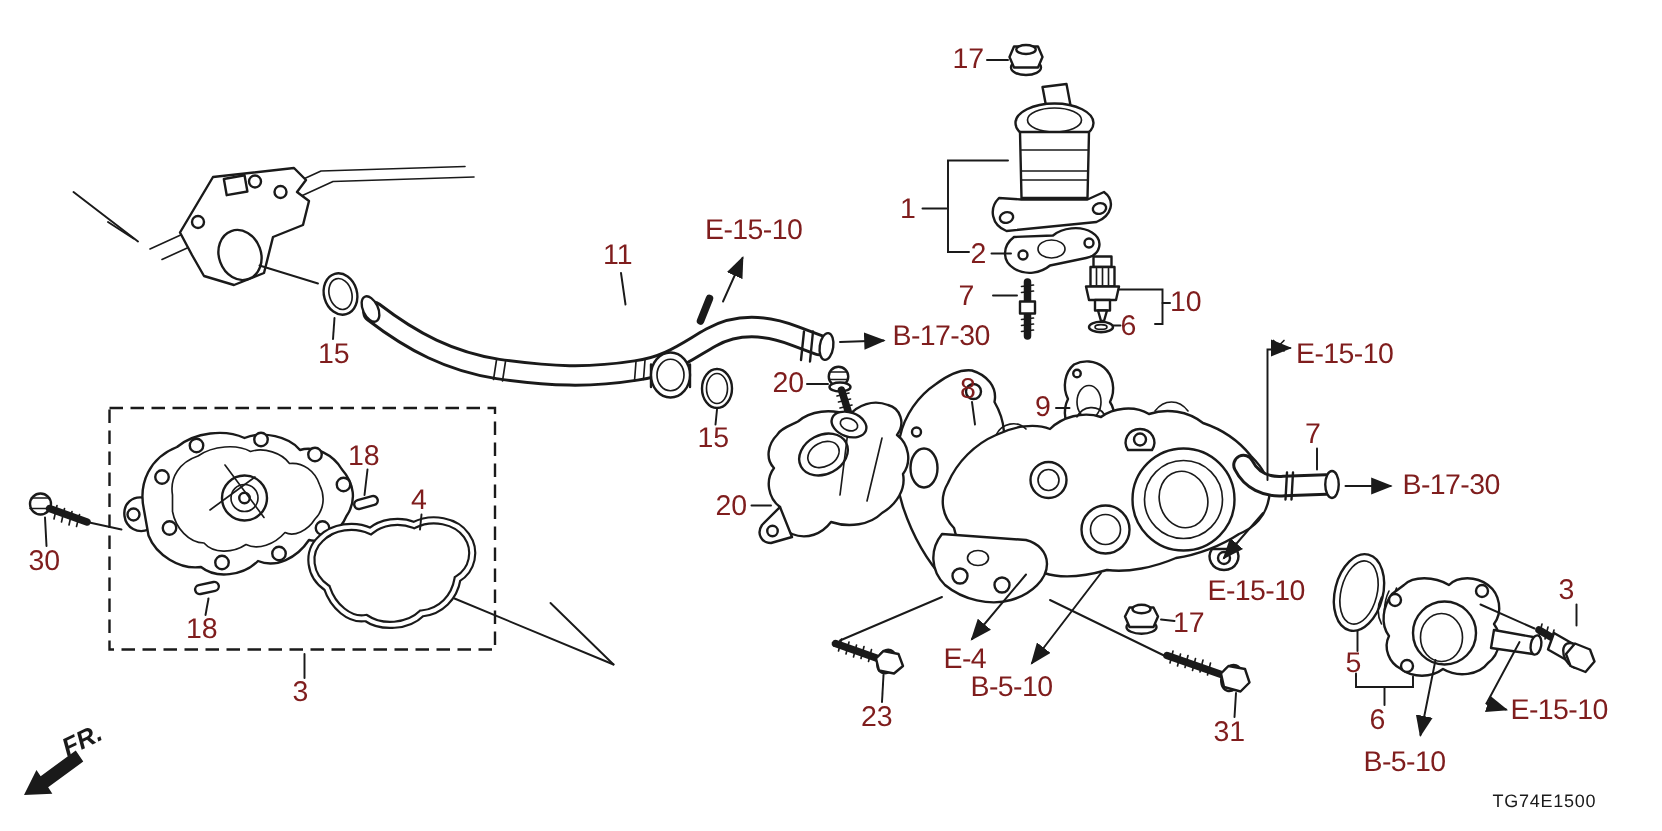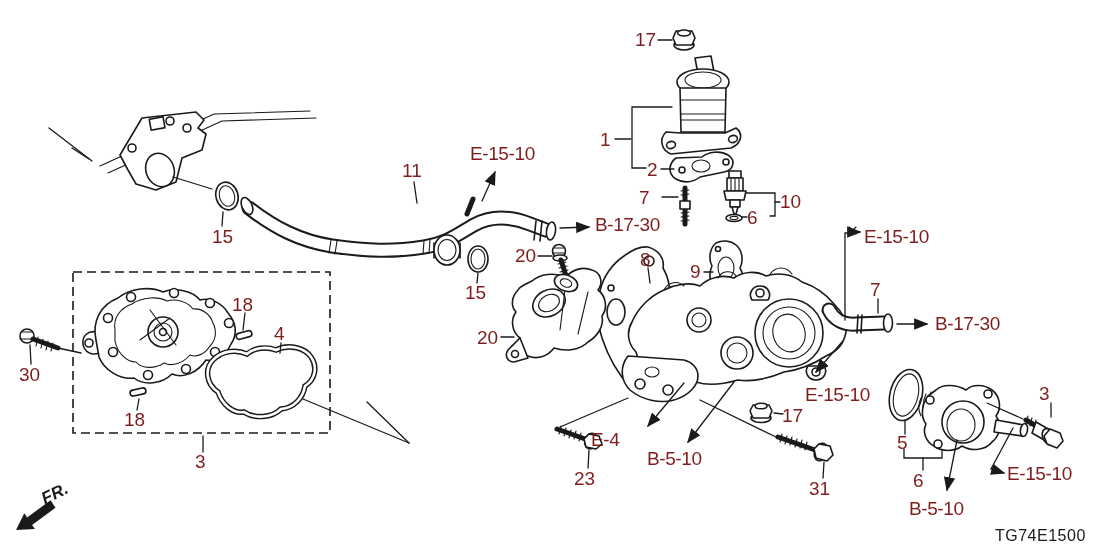--- a/index.html
+++ b/index.html
@@ -2,21 +2,21 @@
 <html><head>
 <meta charset="utf-8">
 <style>
   html,body{margin:0;padding:0;background:#fff;}
   #stage{position:relative;width:1108px;height:554px;background:#ffffff;overflow:hidden;
          font-family:"Liberation Sans",sans-serif;color:#1a1a1a;}
   #art{position:absolute;left:0;top:0;}
   .lbl{position:absolute;font-size:19px;line-height:1;white-space:nowrap;color:#7f1d1d;}
   .num{font-weight:400;}
   .ref{font-weight:400;letter-spacing:-0.4px;}
-  .code{position:absolute;font-size:16px;letter-spacing:0.5px;}
+  .code{position:absolute;font-size:12px;letter-spacing:0.5px;}
   .fr{position:absolute;font-size:17px;font-weight:800;font-style:italic;
       transform:rotate(-26deg);transform-origin:left bottom;}
   
   .ln{stroke:#1a1a1a;fill:none;stroke-width:1.6;stroke-linecap:round;stroke-linejoin:round;}
   .thin{stroke-width:1.1;}
   .fw{fill:#ffffff;stroke:#1a1a1a;stroke-width:1.6;stroke-linejoin:round;}
   .lead{stroke:#1a1a1a;stroke-width:1.3;fill:none;stroke-linecap:round;}
   .tubo{stroke:#1a1a1a;stroke-width:15;fill:none;stroke-linecap:round;}
   .tubi{stroke:#ffffff;stroke-width:11;fill:none;stroke-linecap:round;}
   .rodo{stroke:#1a1a1a;stroke-width:5;fill:none;stroke-linecap:round;}
@@ -346,21 +346,21 @@
 <div class="lbl num" style="left:782px;top:406px">17</div>
 <div class="lbl num" style="left:897px;top:433px">5</div>
 <div class="lbl num" style="left:913px;top:471px">6</div>
 <div class="lbl num" style="left:1039px;top:384px">3</div>
 
 <div class="lbl ref" style="left:470px;top:144px">E-15-10</div>
 <div class="lbl ref" style="left:595px;top:215px">B-17-30</div>
 <div class="lbl ref" style="left:864px;top:227px">E-15-10</div>
 <div class="lbl ref" style="left:935px;top:314px">B-17-30</div>
 <div class="lbl ref" style="left:805px;top:385px">E-15-10</div>
-<div class="lbl ref" style="left:591px;top:430px">E-4</div>
+<div class="lbl ref" style="left:629px;top:430px">E-4</div>
 <div class="lbl ref" style="left:647px;top:449px">B-5-10</div>
 <div class="lbl ref" style="left:1007px;top:464px">E-15-10</div>
 <div class="lbl ref" style="left:909px;top:499px">B-5-10</div>
 
 <div class="fr" style="left:47px;top:489px">FR.</div>
 <div class="code" style="left:995px;top:527px">TG74E1500</div>
 
 </div>
 
 </body></html>

